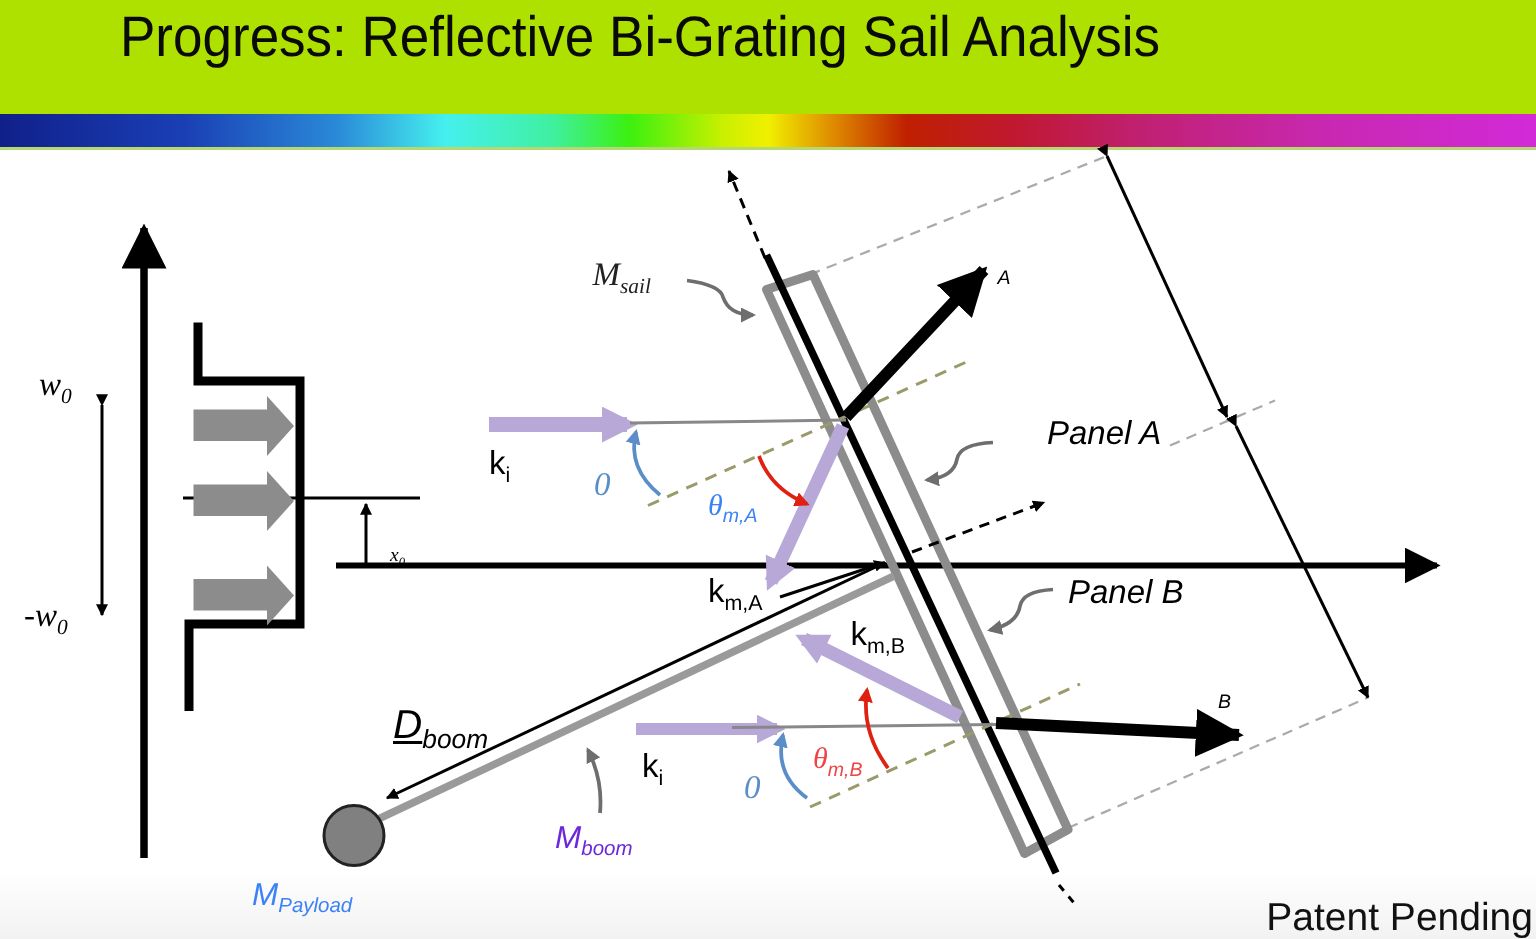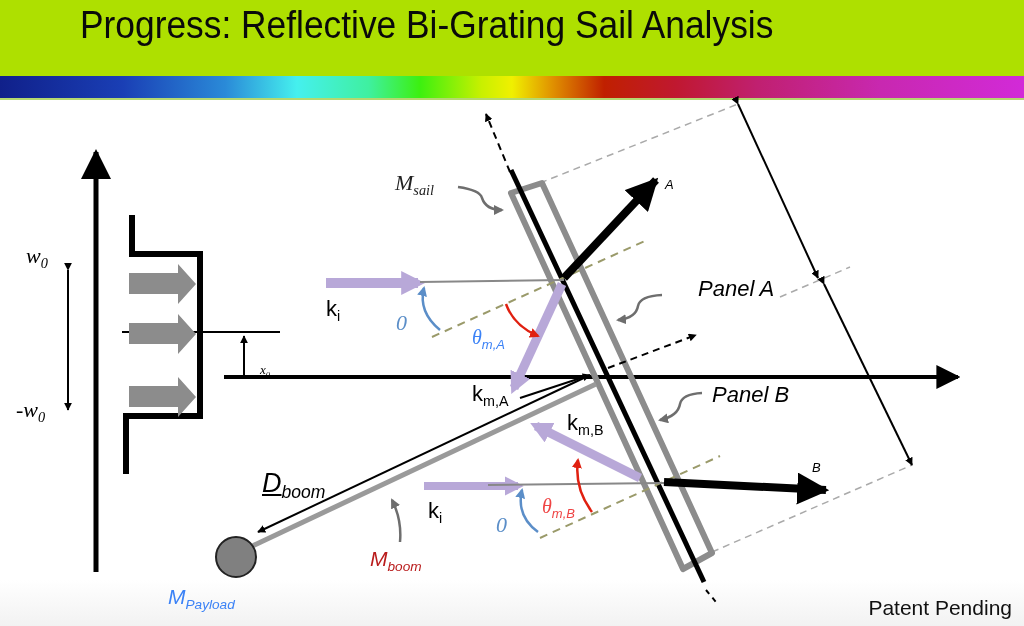--- a/index.html
+++ b/index.html
@@ -4,21 +4,21 @@
 <style>
   html, body { margin:0; padding:0; }
   body { width:1024px; height:626px; position:relative; overflow:hidden; background:#ffffff; font-family:"Liberation Sans", sans-serif; }
   #header { position:absolute; left:0; top:0; width:1024px; height:76px; background:#aee000; }
   #title { position:absolute; left:80px; top:4px; font-size:38px; color:#0a0a0a; letter-spacing:0px; white-space:nowrap; transform:scaleX(0.93); transform-origin:left top; }
   #spectrum { position:absolute; left:0; top:76px; width:1024px; height:22px;
     background:linear-gradient(to right,#10208a 0%,#1a3fb5 12%,#2a8ad8 22%,#45f0ee 29%,#3ff0a0 36%,#3cf010 41%,#c8f000 47%,#f0f000 50%,#e09000 54%,#c02000 59%,#c01830 66%,#c02070 74%,#c828b0 86%,#d22ad8 100%);
     border-bottom:2px solid #b5d870; }
   #diagram { position:absolute; left:0; top:0; }
   #footer-fade { position:absolute; left:0; top:580px; width:1024px; height:46px; background:linear-gradient(#ffffff,#f2f2f2); }
-  #patent { position:absolute; right:12px; top:596px; font-size:21px; color:#111;text-align:center; }
+  #patent { position:absolute; right:2px; top:596px; font-size:26px; color:#111;text-align:center; }
   .lbl { position:absolute; white-space:nowrap; }
   .ital { font-style:italic; }
   .serif { font-family:"Liberation Serif", serif;font-style:italic; }
   sub { font-size:65%; }
 </style>
 </head>
 <body>
 
 <div id="header">
   <div id="title">Progress:  Reflective Bi-Grating Sail Analysis</div>
@@ -133,16 +133,16 @@
 <div class="lbl" style="left:472px;top:381px;font-size:22px;"><span>k</span><sub>m,A</sub></div>
 <div class="lbl" style="left:567px;top:410px;font-size:22px;"><span>k</span><sub>m,B</sub></div>
 <div class="lbl ital" style="left:672px;top:276px;font-size:22px;margin-left:26px;">Panel A</div>
 <div class="lbl ital" style="left:712px;top:382px;font-size:22px;">Panel B</div>
 <div class="lbl ital" style="left:665px;top:177px;font-size:13px;">A</div>
 <div class="lbl ital" style="left:812px;top:460px;font-size:13px;">B</div>
 <div class="lbl" style="left:428px;top:498px;font-size:22px;"><span>k</span><sub>i</sub></div>
 <div class="lbl serif" style="left:496px;top:512px;font-size:22px;color:#5b8ec8;">0</div>
 <div class="lbl serif" style="left:542px;top:495px;font-size:20px;color:#ef4444;"><span>θ</span><sub style="font-family:'Liberation Sans',sans-serif">m,B</sub></div>
 <div class="lbl ital" style="left:262px;top:468px;font-size:27px;text-decoration:underline;"><span>D</span><sub>boom</sub></div>
-<div class="lbl ital" style="left:370px;top:547px;font-size:21px;color:#b91c1c;"><span>M</span><sub>boom</sub></div>
+<div class="lbl ital" style="left:370px;top:547px;font-size:21px;color:#6d28d9;"><span>M</span><sub>boom</sub></div>
 <div class="lbl ital" style="left:168px;top:585px;font-size:21px;color:#3b82f6;"><span>M</span><sub>Payload</sub></div>
 
 <div id="patent">Patent Pending</div>
 
 </body></html>

